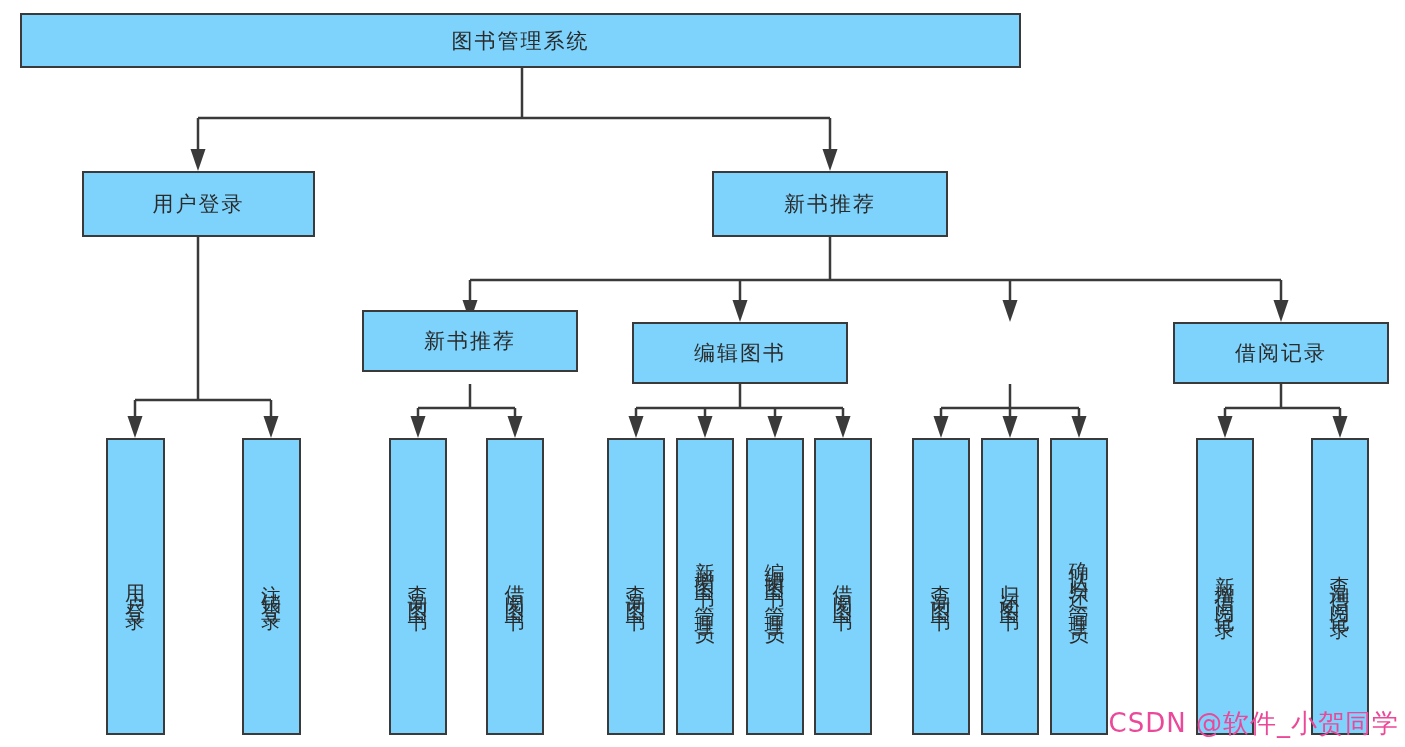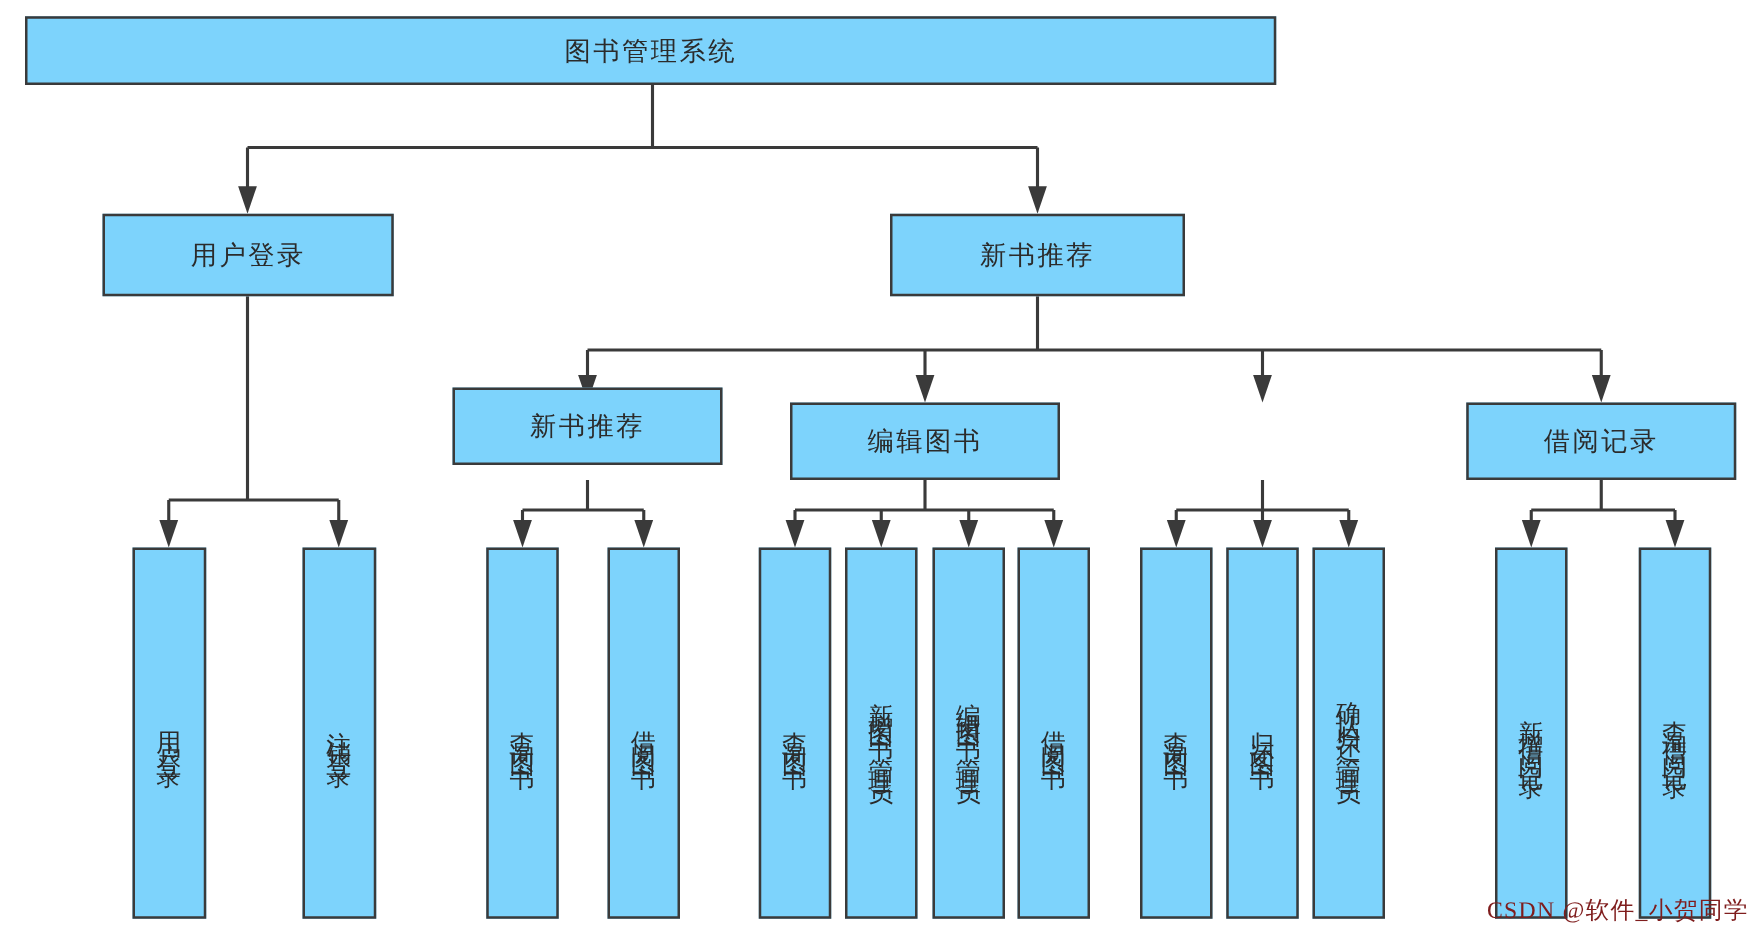--- a/index.html
+++ b/index.html
@@ -42,26 +42,25 @@
     writing-mode: vertical-rl;
     text-orientation: mixed;
     font-size: 20px;
     letter-spacing: 9px;
     line-height: 1;
   }
   .watermark {
     position: absolute;
     right: 6px;
     bottom: 6px;
-    font-size: 19px;
-    color: #7f1d1d;
+    font-size: 26px;
+    color: #ec4899;
     z-index: 3;
     letter-spacing: 1px;
     white-space: nowrap;
-    font-family: Liberation Serif, serif;
   }
 </style>
 </head>
 <body>
 
 <div id="canvas">
 
   <svg class="wires" width="1405" height="747" viewBox="0 0 1405 747">
     <g stroke="#3a3a3a" stroke-width="2.5" fill="none">
 

